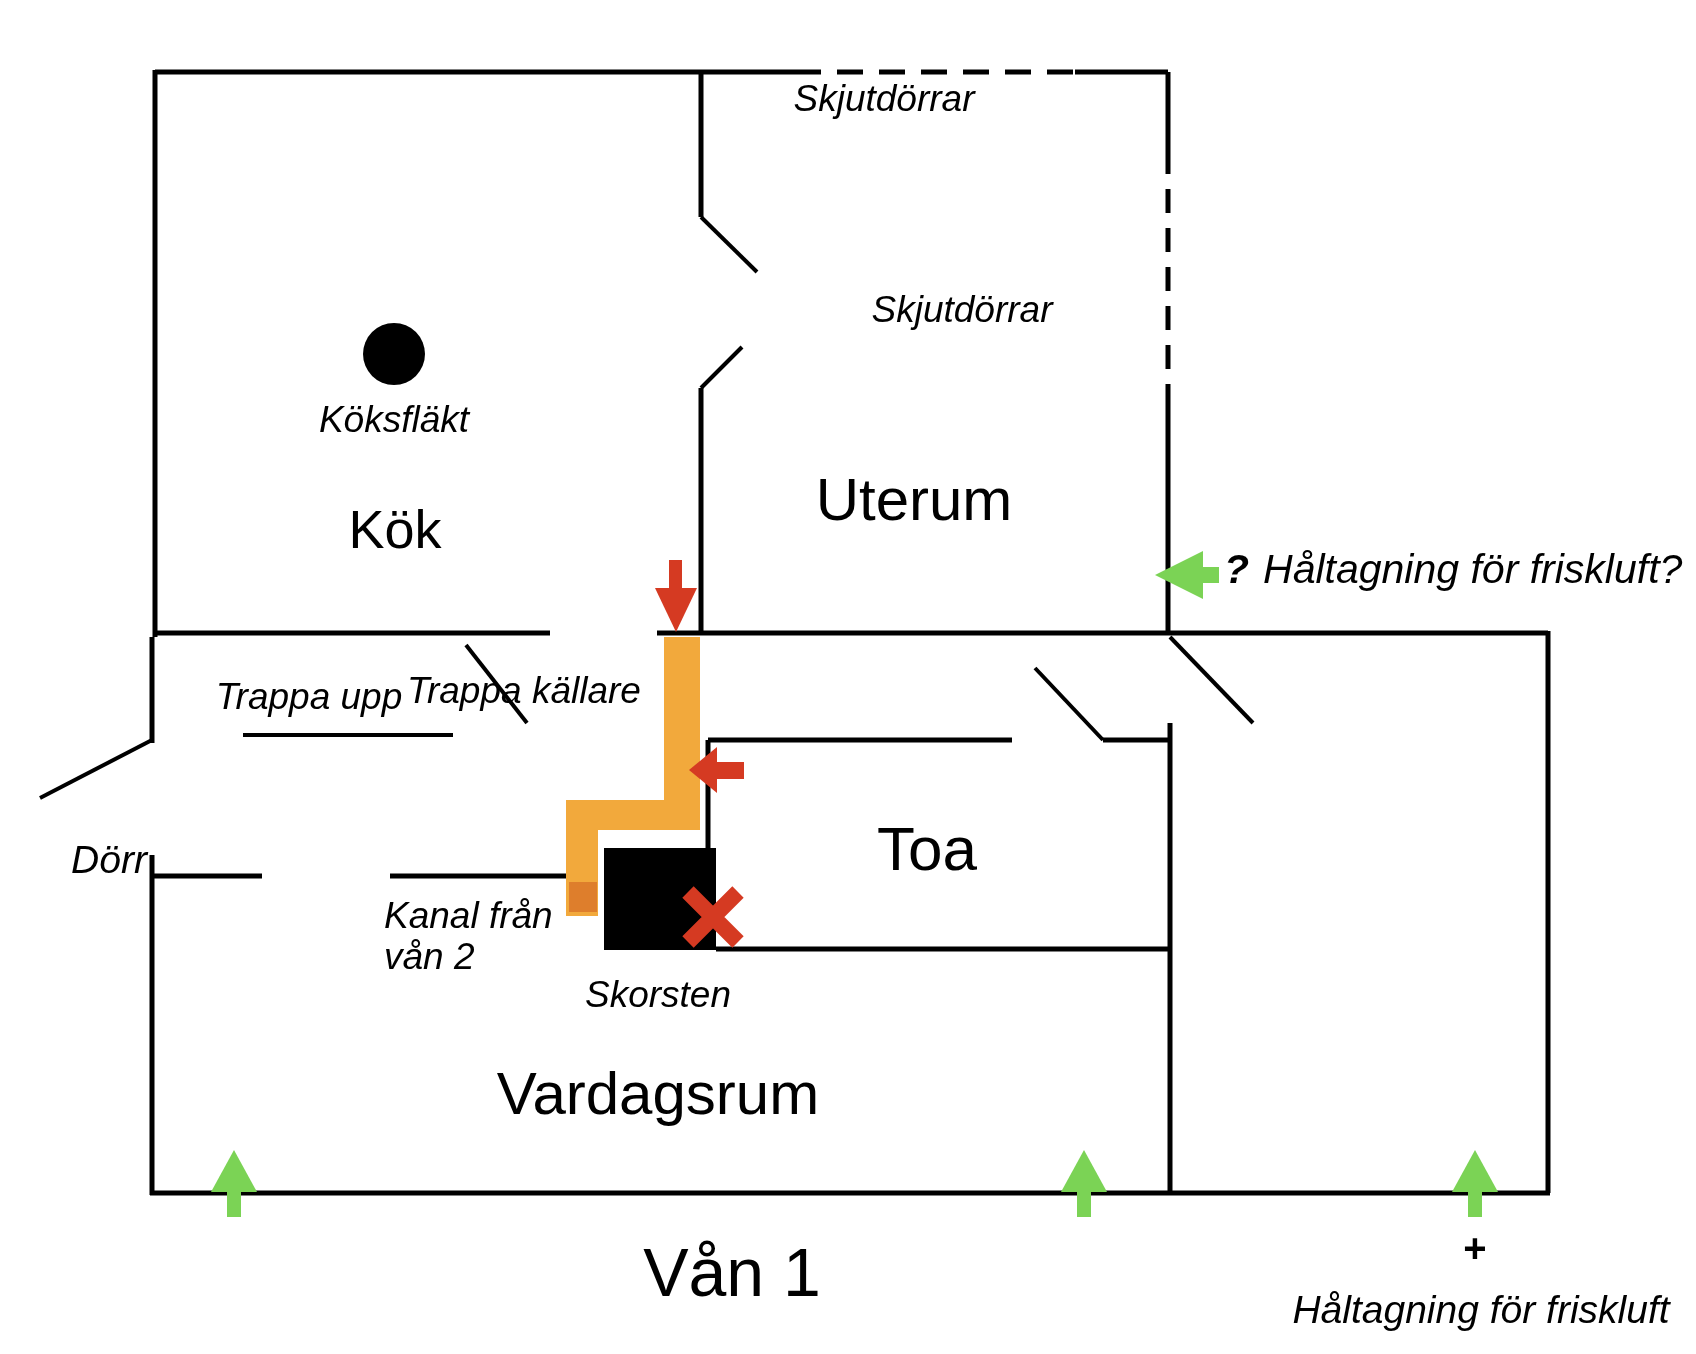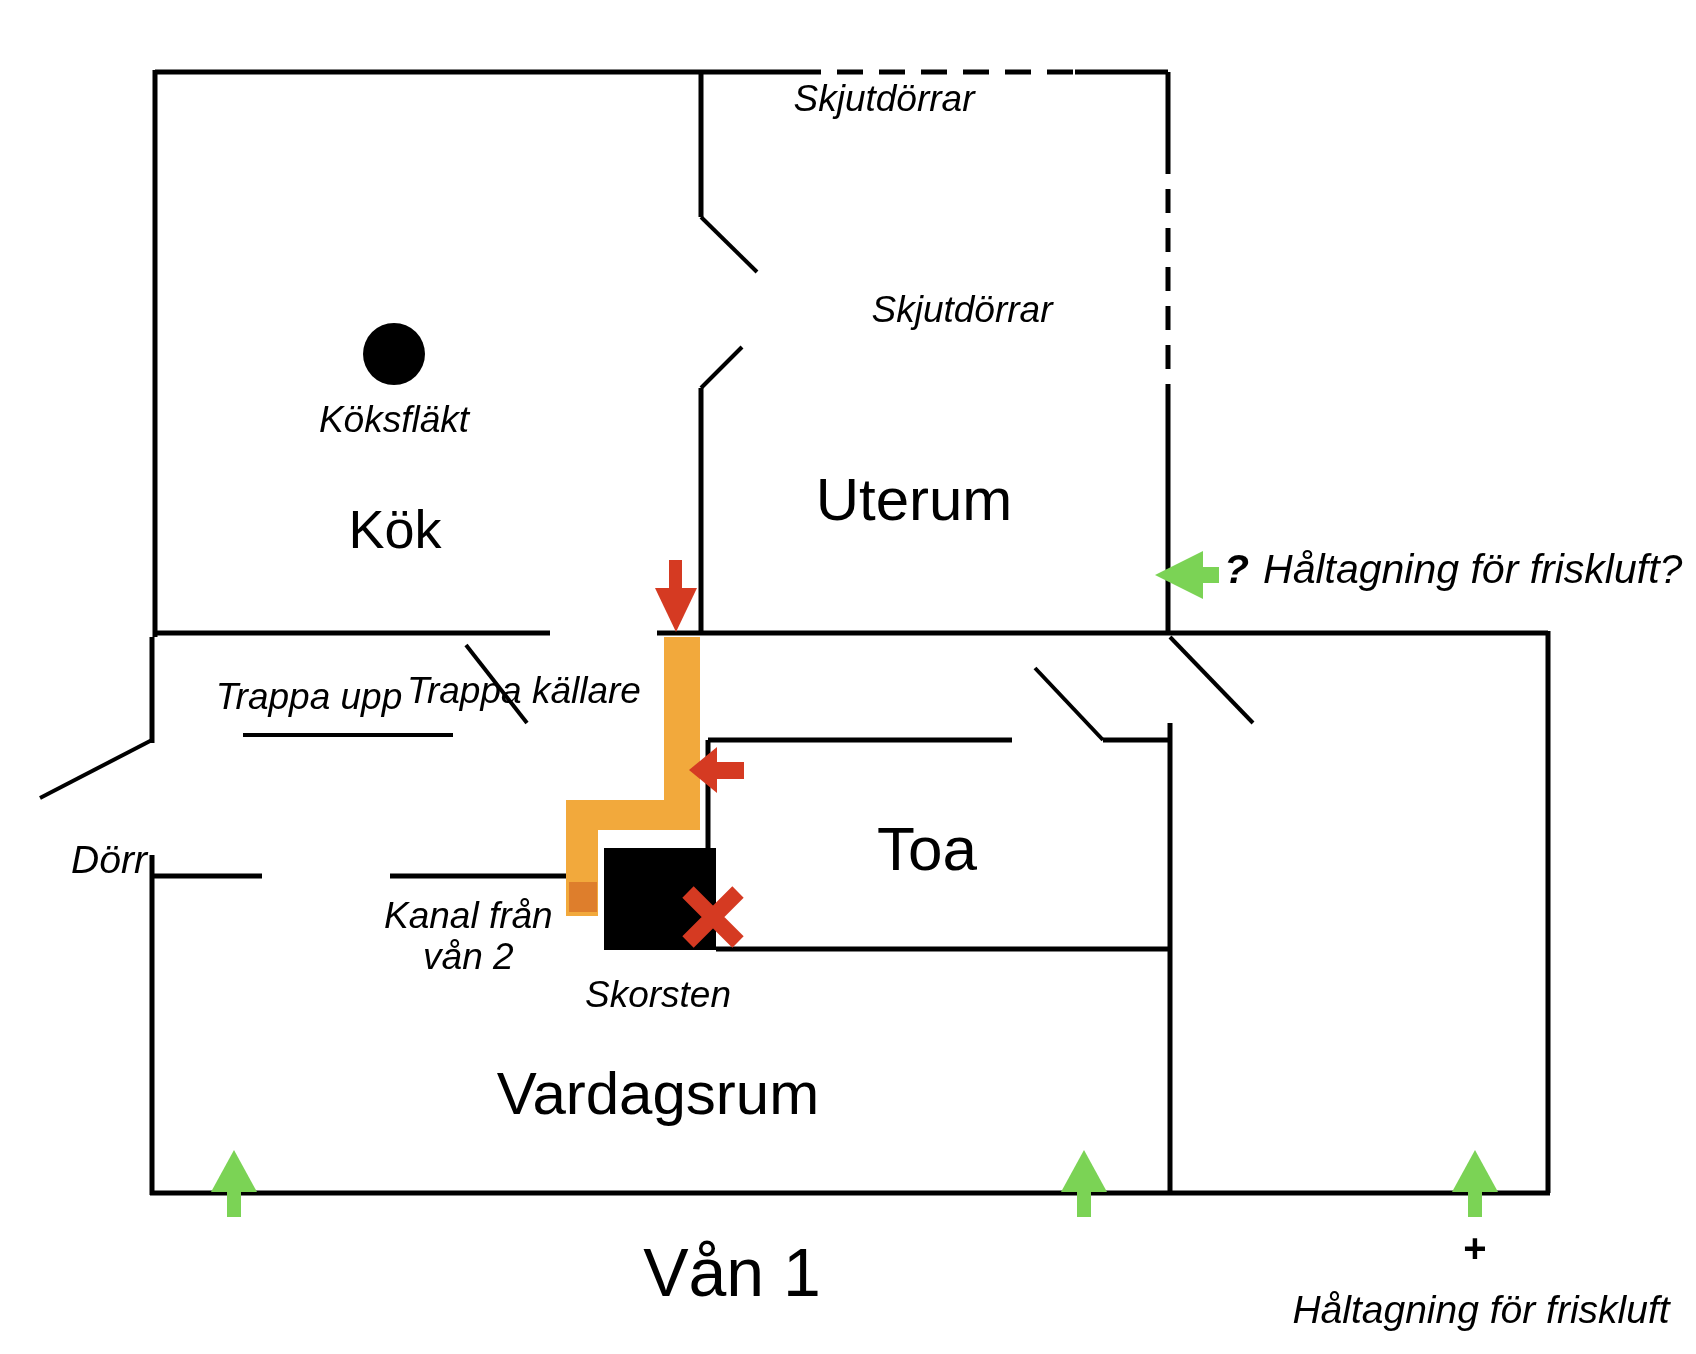--- a/index.html
+++ b/index.html
@@ -34,21 +34,21 @@
   .it { font-style: italic; text-align: right; }
 
   .lbl-skjutdorrar-top   { left: 884px;  top: 80px;   font-size: 37px; }
   .lbl-skjutdorrar-right { left: 962px;  top: 291px;  font-size: 37px; }
   .lbl-koksflakt         { left: 394px;  top: 401px;  font-size: 37px; }
   .lbl-kok               { left: 395px;  top: 502px;  font-size: 54px; }
   .lbl-uterum            { left: 890px;  top: 470px;  font-size: 60px; margin-left: 24px; }
   .lbl-trappa-upp        { left: 276px;  top: 678px;  font-size: 37px; margin-left: 33px; }
   .lbl-trappa-kallare    { left: 524px;  top: 672px;  font-size: 37px; }
   .lbl-dorr              { left: 109px;  top: 812px;  font-size: 39px; margin-top: 28px; }
-  .lbl-kanal             { left: 384px;  top: 896px;  font-size: 37px; line-height: 1.1; font-style: italic; text-align: center; }
+  .lbl-kanal             { left: 384px;  top: 896px;  font-size: 37px; line-height: 1.1; font-style: italic; }
   .lbl-skorsten          { left: 658px;  top: 976px;  font-size: 37px; }
   .lbl-toa               { left: 927px;  top: 818px;  font-size: 62px; }
   .lbl-gastrum           { left: 1358px; top: 920px;  font-size: 60px; }
   .lbl-vardagsrum        { left: 658px;  top: 1064px; font-size: 60px; }
   .lbl-van1              { left: 732px;  top: 1228px; font-size: 68px; margin-top: 10px; }
   .lbl-fresh-q {
     left: 1224px; top: 549px; font-size: 41px;
     display: flex; gap: 14px; align-items: baseline;
   }
   .lbl-fresh-q .qmark { font-weight: bold; font-style: italic; }

